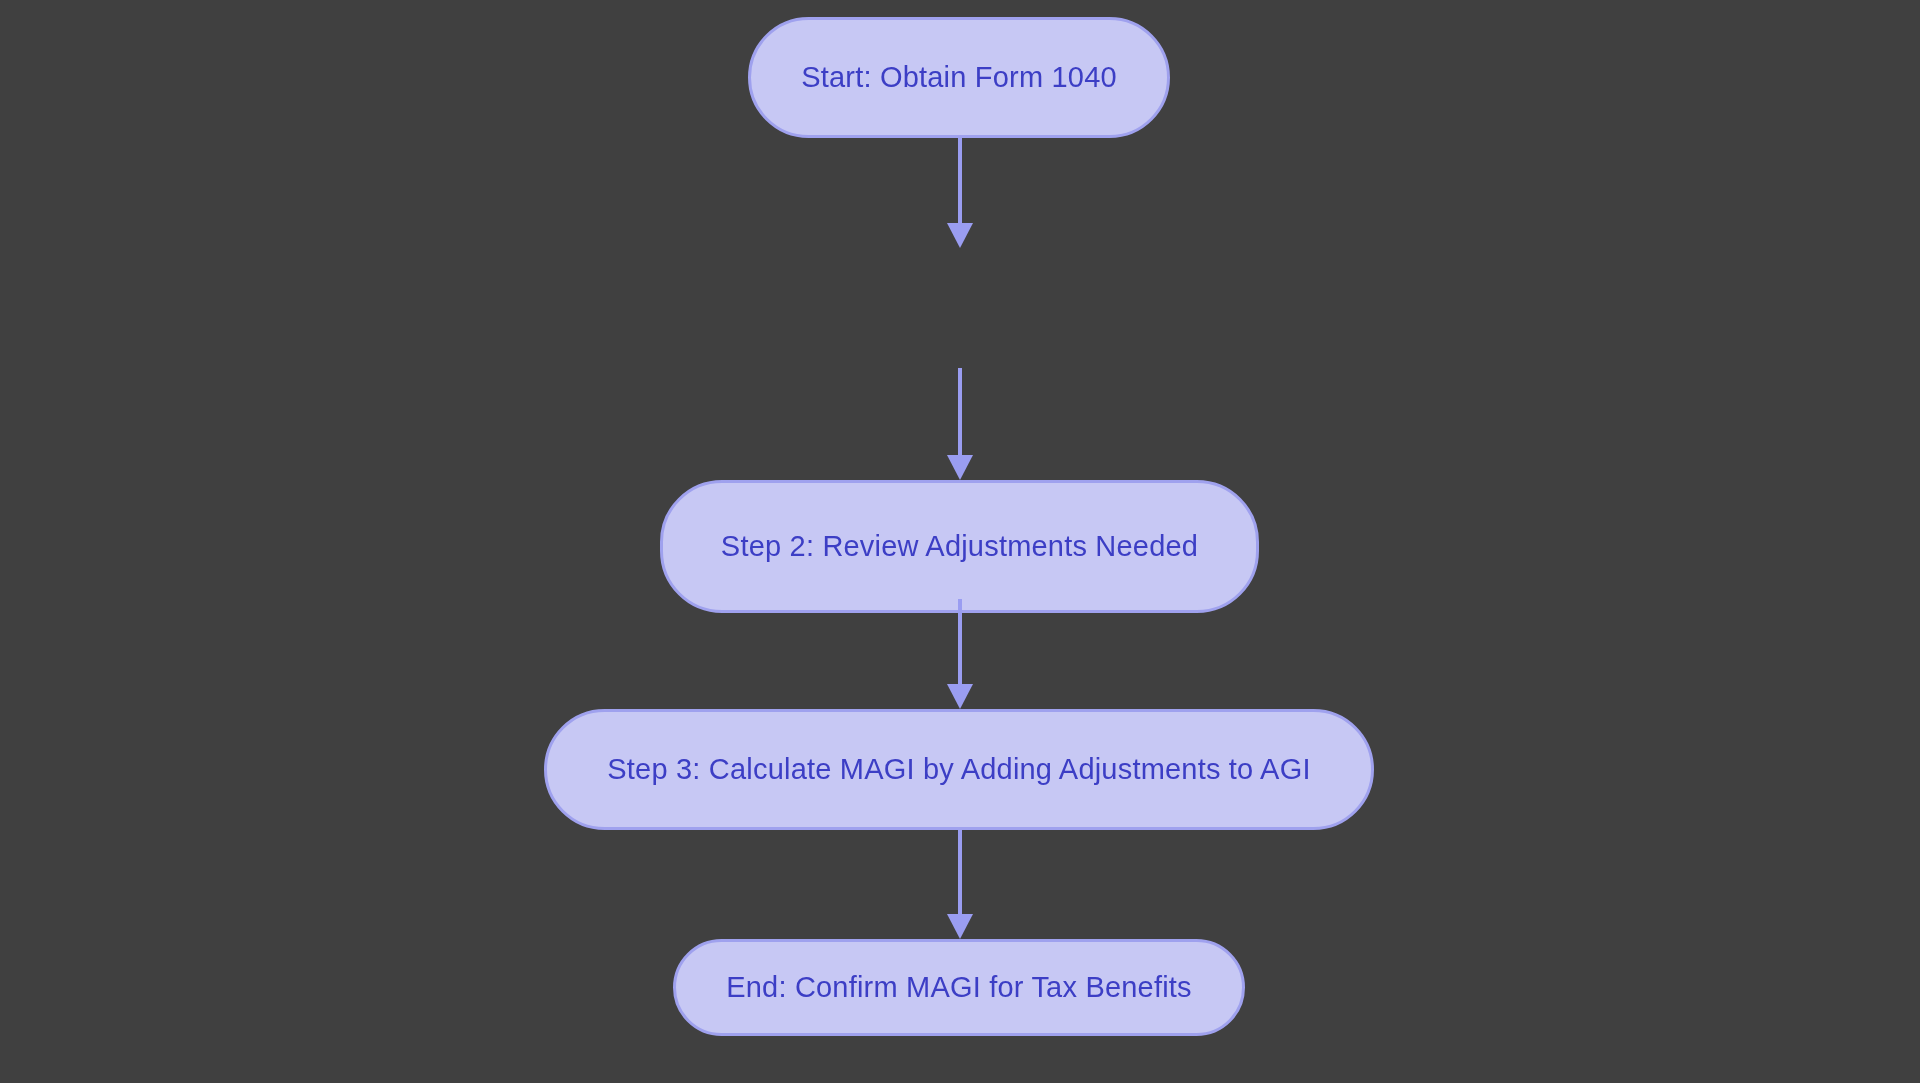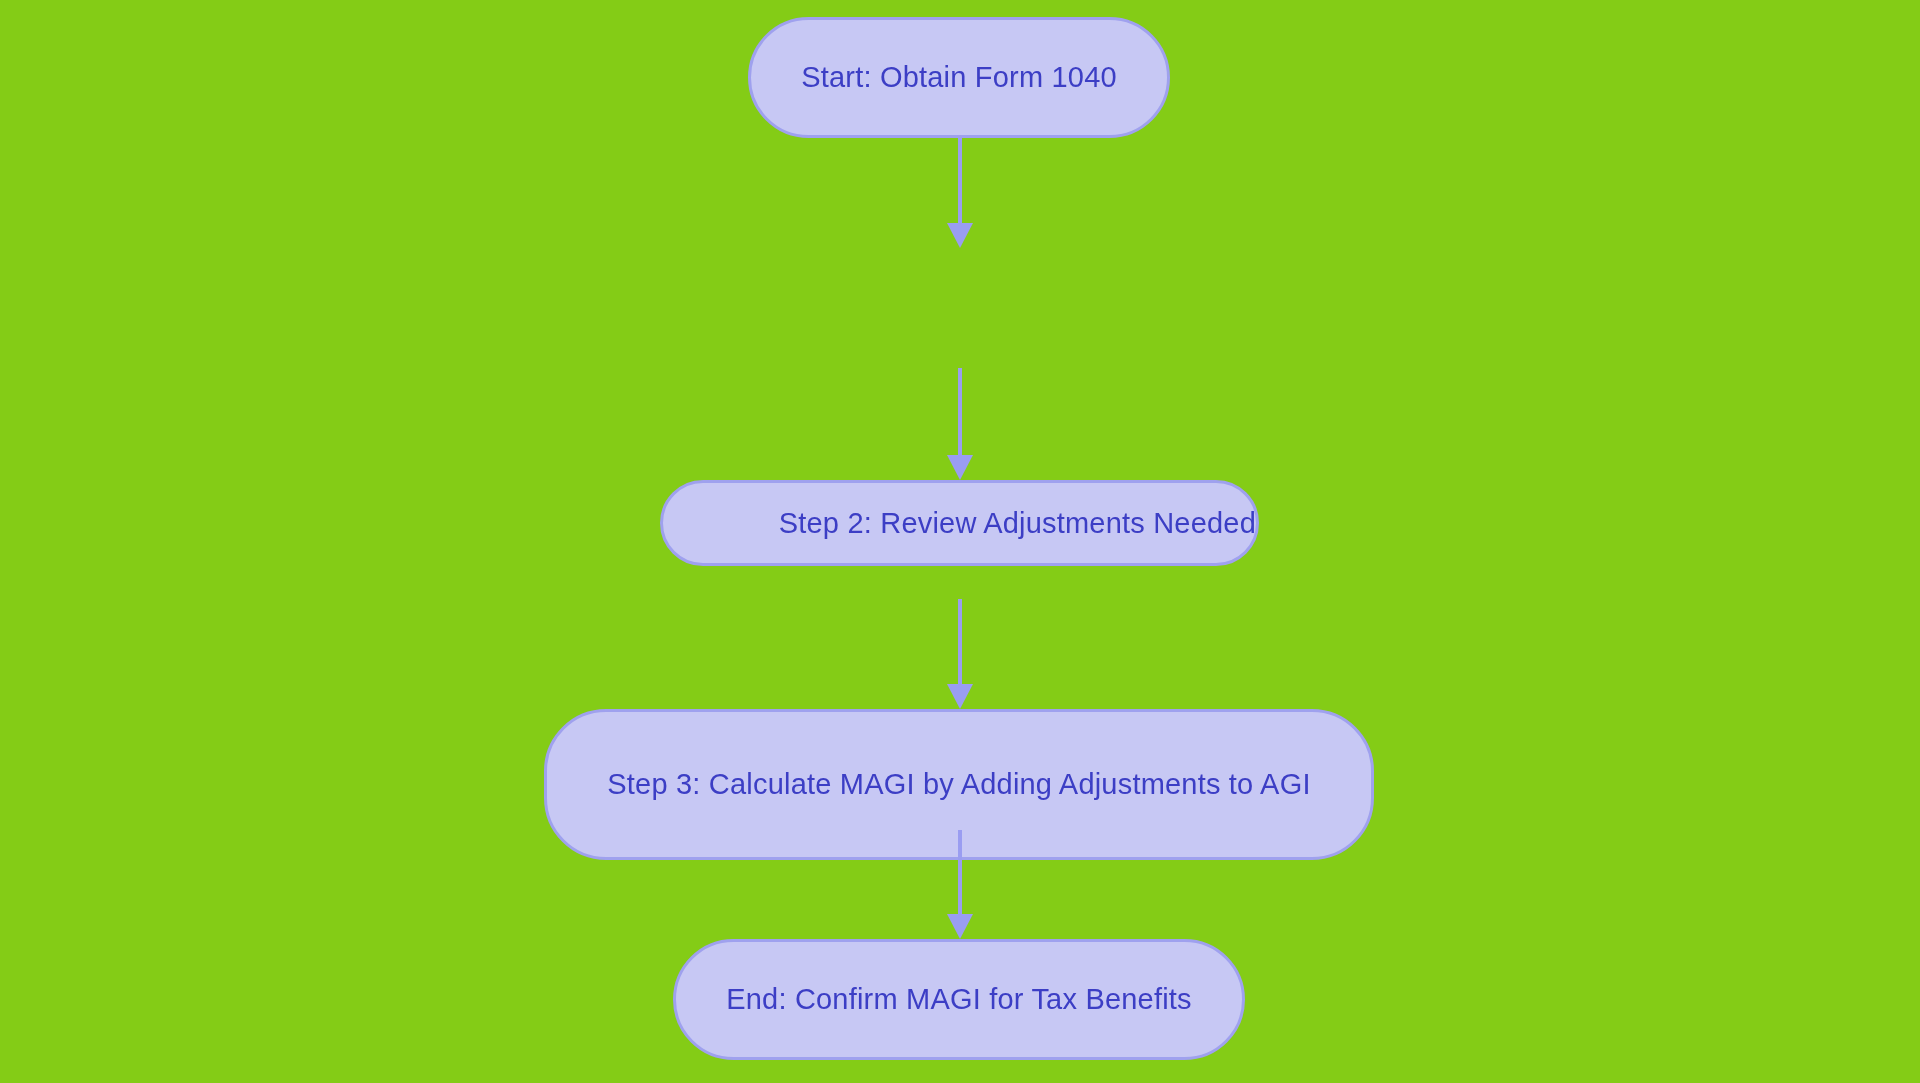--- a/index.html
+++ b/index.html
@@ -16,21 +16,21 @@
     --node-fill: #c7c8f4;
     --node-border: #9fa1ee;
     --text-color: #3c3ec5;
     --arrow-color: #9a9df1;
   }
 
   .canvas {
     position: relative;
     width: 1920px;
     height: 1083px;
-    background: #84cc16;
+    background: #404040;
   }
 
   .flow-node {
     position: absolute;
     display: flex;
     align-items: center;
     justify-content: center;
     background: var(--node-fill);
     border: 3px solid var(--node-border);
     border-radius: 62px;
@@ -40,23 +40,23 @@
     font-size: 29px;
     color: var(--text-color);
     white-space: nowrap;
     letter-spacing: 0.2px;
     text-align: center;
   }
 
   
   .n0 { left: 748px; top:  17px; width: 422px; height: 121px; }
   .n1 { left: 743px; top: 248px; width: 430px; height: 120px; }
-  .n2 { left: 660px; top: 480px; width: 599px; height: 86px; justify-content: flex-end; }
-  .n3 { left: 544px; top: 709px; width: 830px; height: 151px; }
-  .n4 { left: 673px; top: 939px; width: 572px; height: 121px; }
+  .n2 { left: 660px; top: 480px; width: 599px; height: 133px; }
+  .n3 { left: 544px; top: 709px; width: 830px; height: 121px; }
+  .n4 { left: 673px; top: 939px; width: 572px; height: 97px; }
 
   .flow-arrow {
     position: absolute;
     left: 947px;           
     width: 26px;
   }
 
   .a0 { top: 138px; height: 110px; }
   .a1 { top: 368px; height: 112px; }
   .a2 { top: 599px; height: 110px; }

